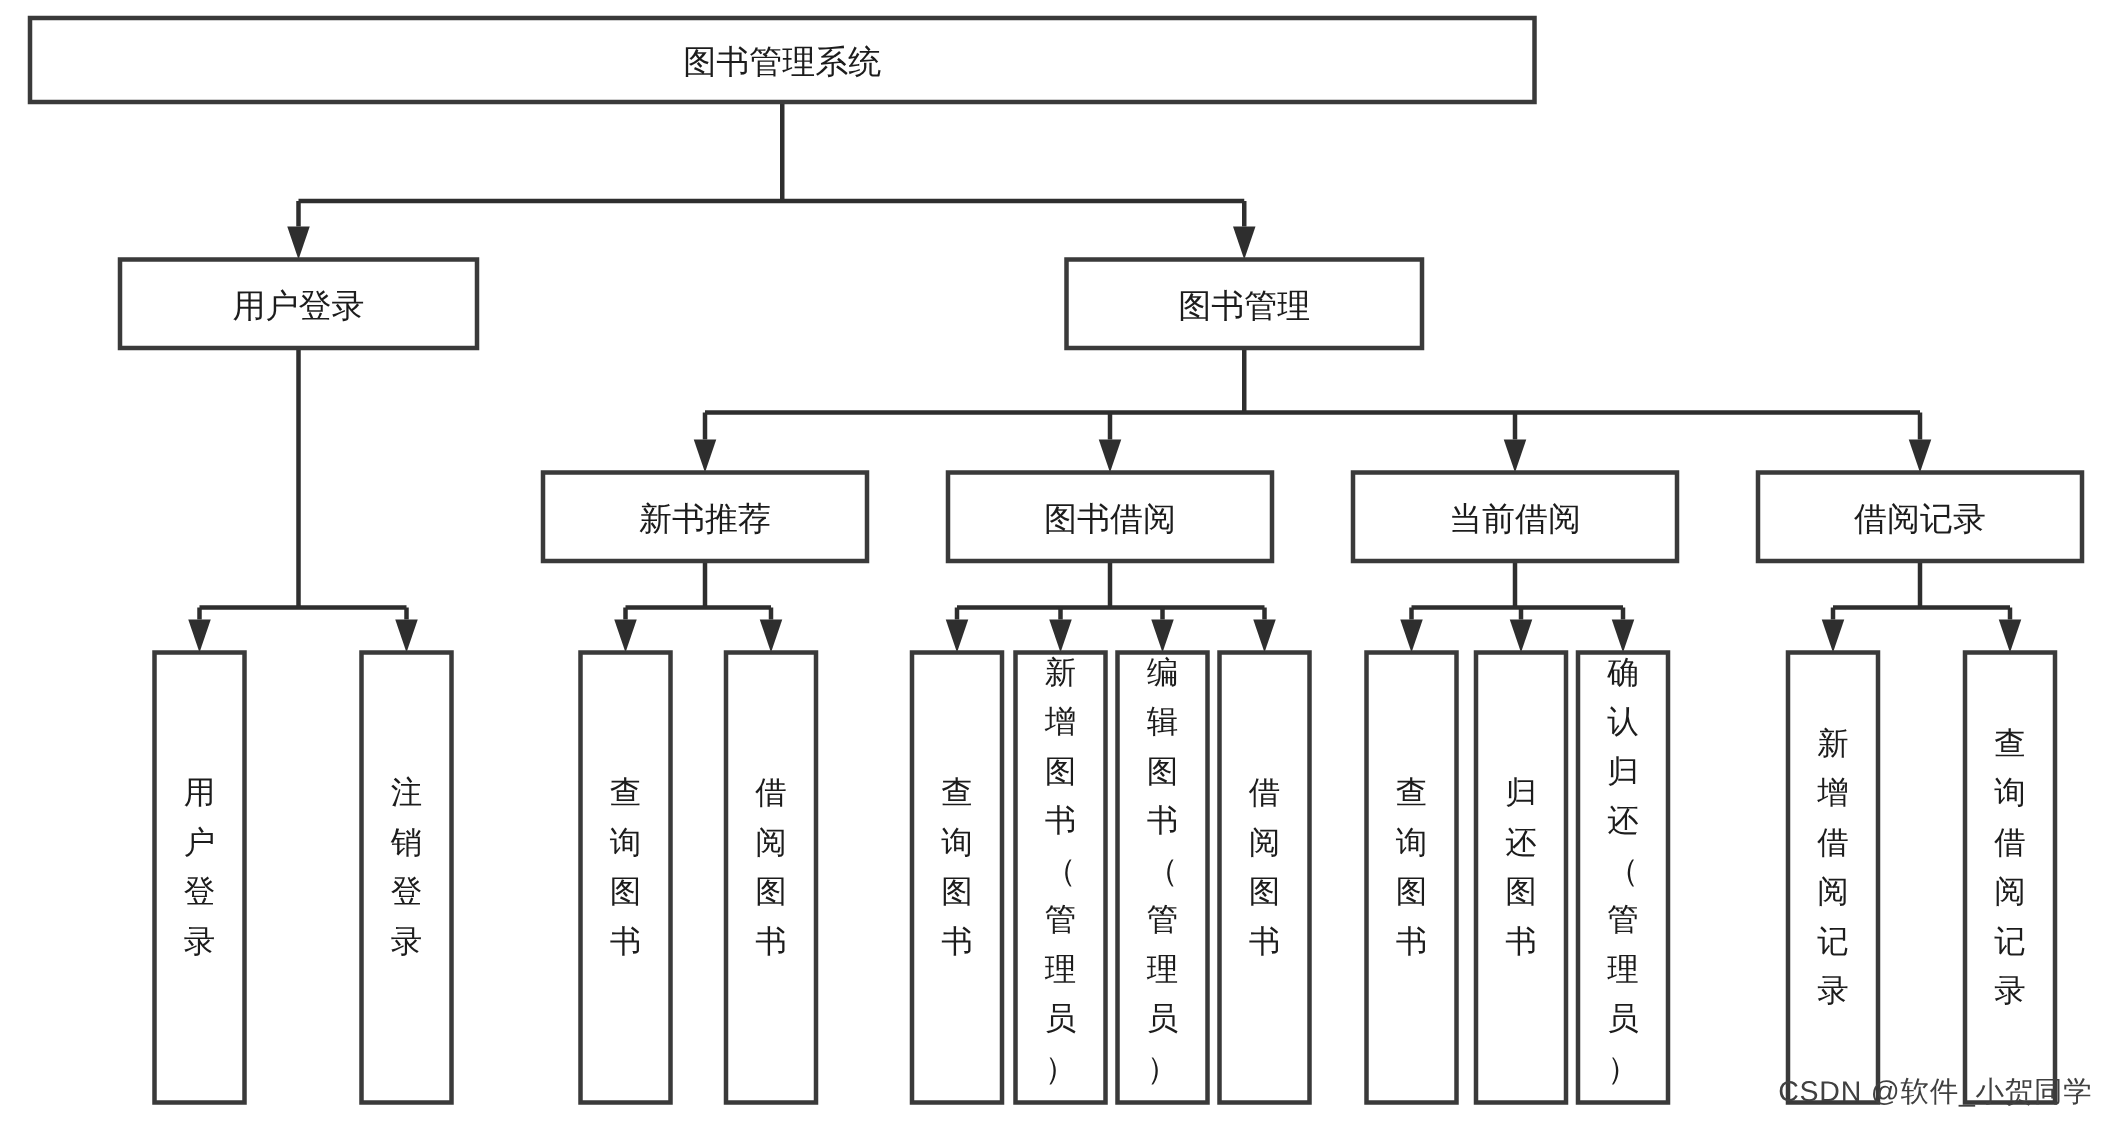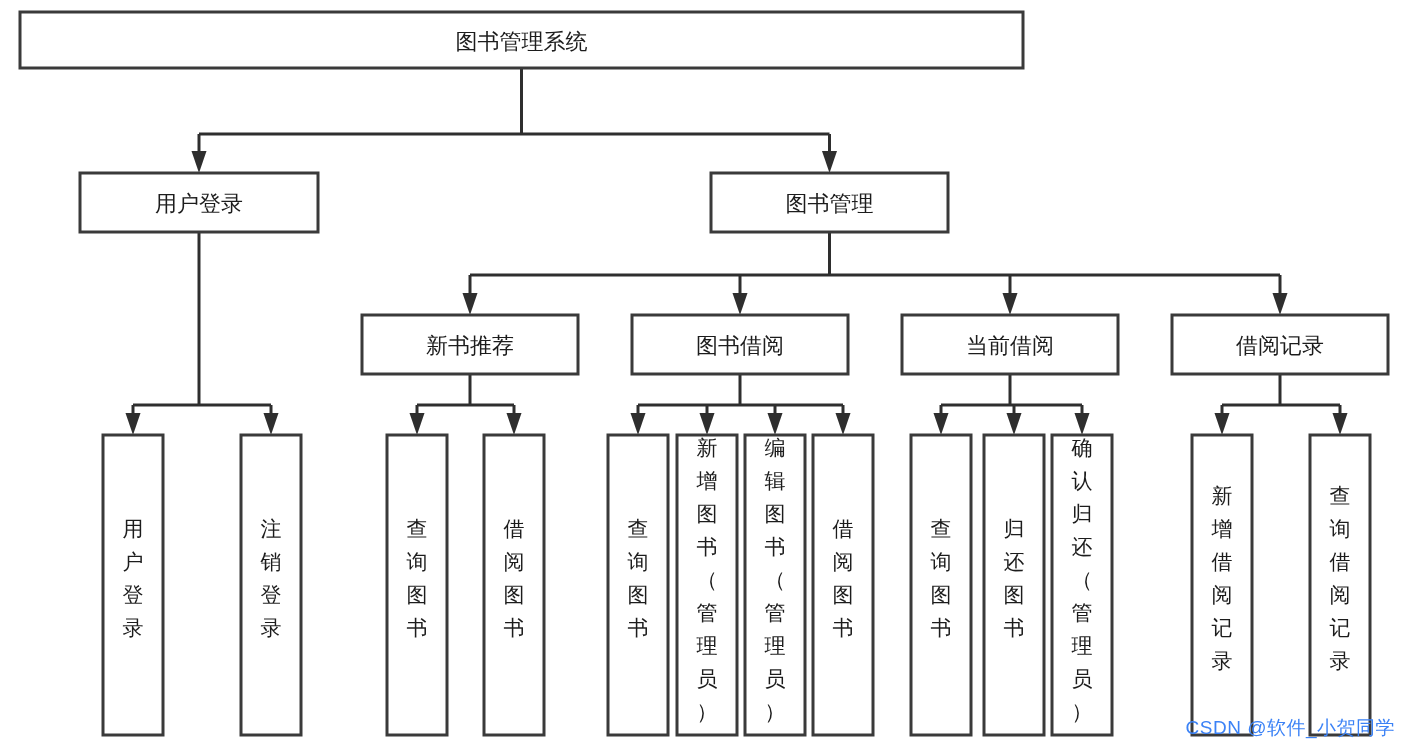--- a/index.html
+++ b/index.html
@@ -53,21 +53,21 @@
   .arrow-head {
     fill: #2e2e2e;
     stroke: none;
   }
   .watermark-text {
     position: absolute;
     right: 10px;
     bottom: 6px;
     font-family: "Liberation Sans", "DejaVu Sans", sans-serif;
     font-size: 19px;
-    color: #3b82f6;
+    color: #404040;
     white-space: nowrap;
     letter-spacing: 0.5px;
     user-select: none;
   }
 </style>
 </head>
 <body>
 
 <div id="diagram-root">
   <svg id="tree-svg" viewBox="0 0 1405 747" xmlns="http://www.w3.org/2000/svg">

